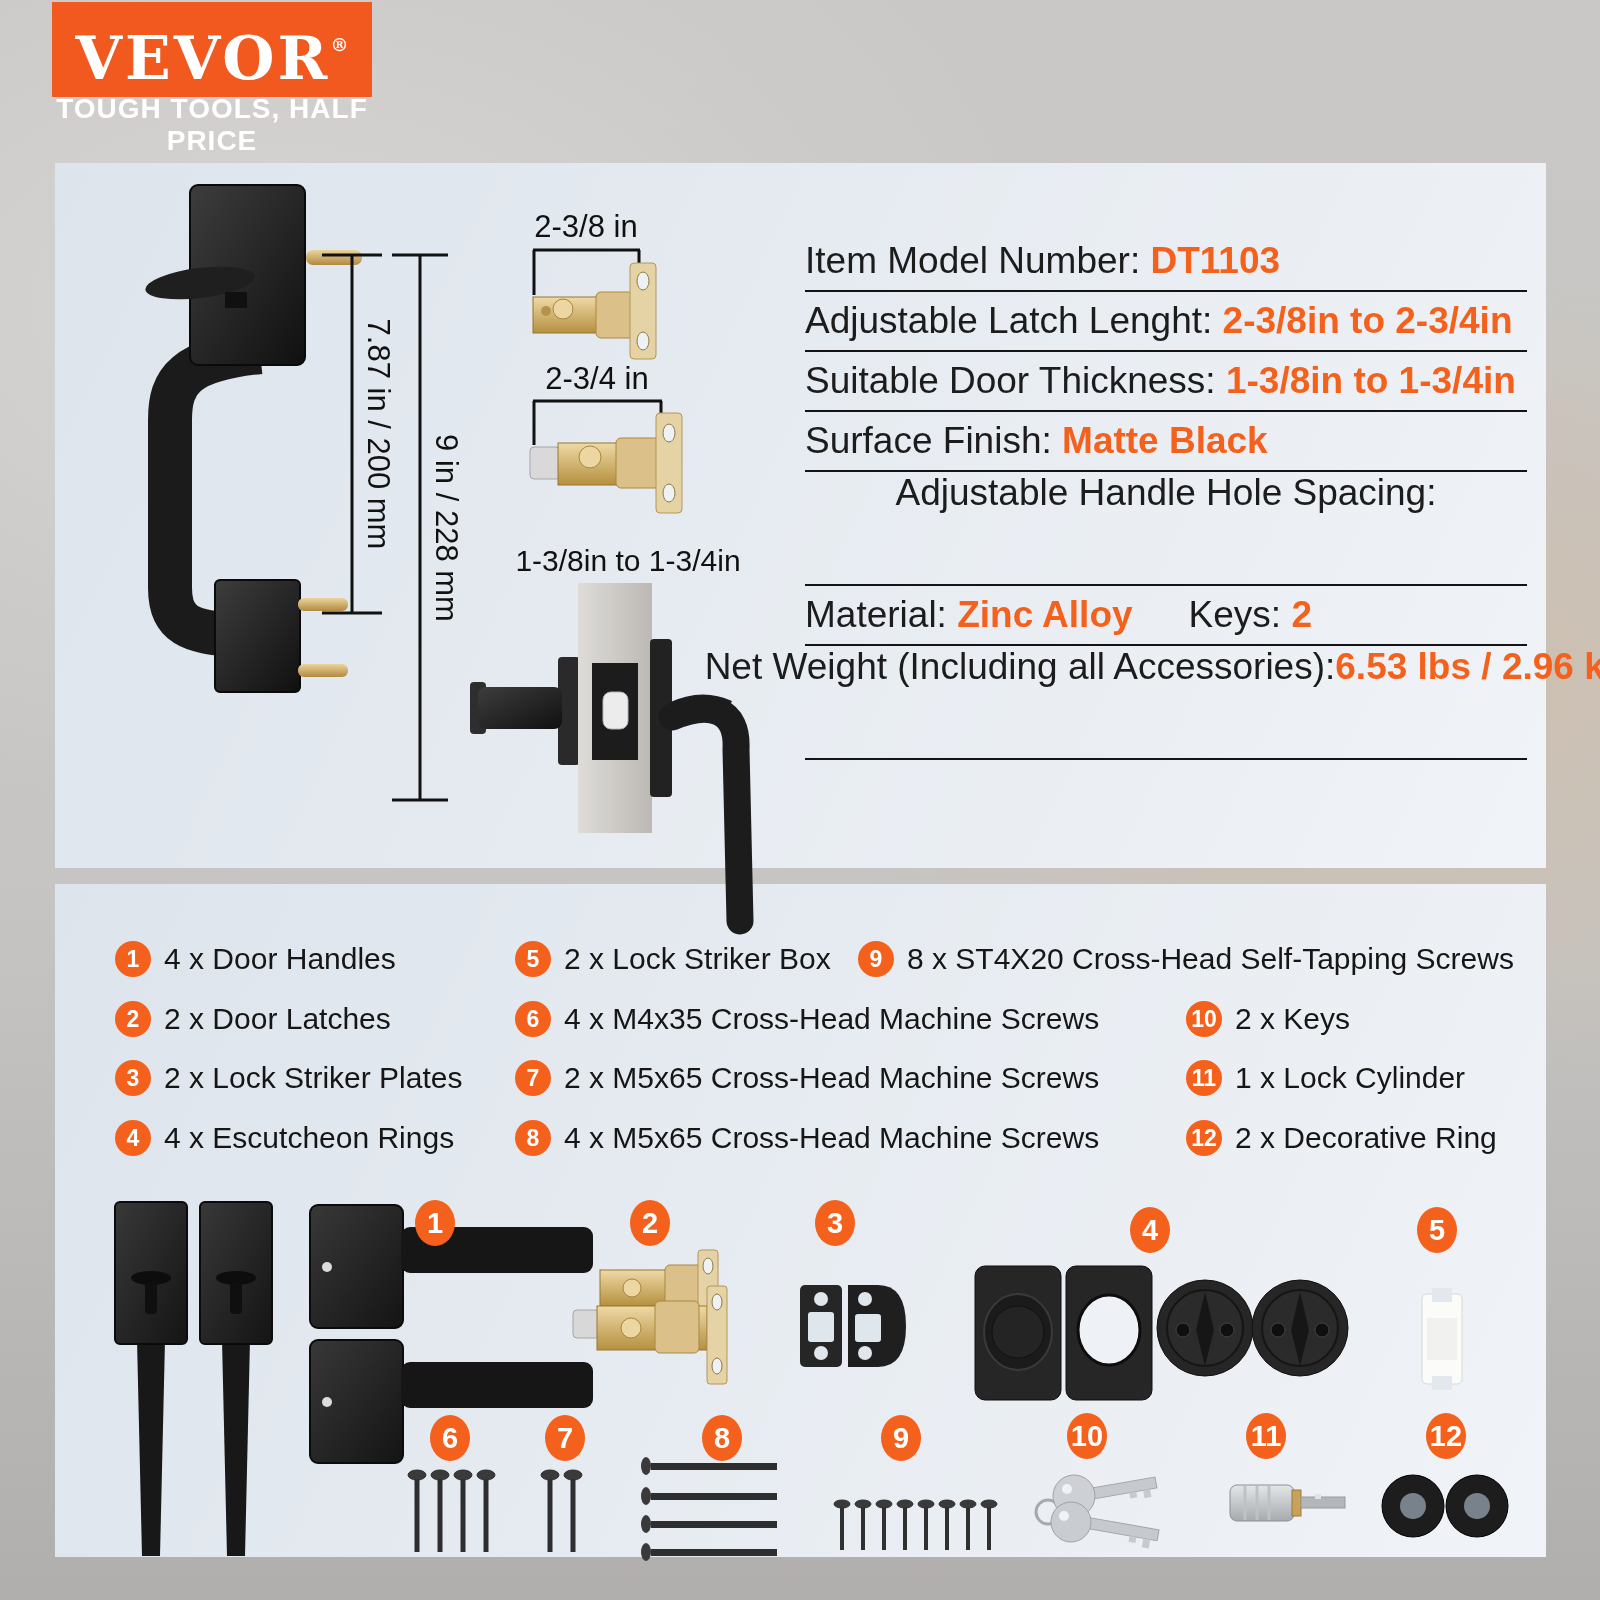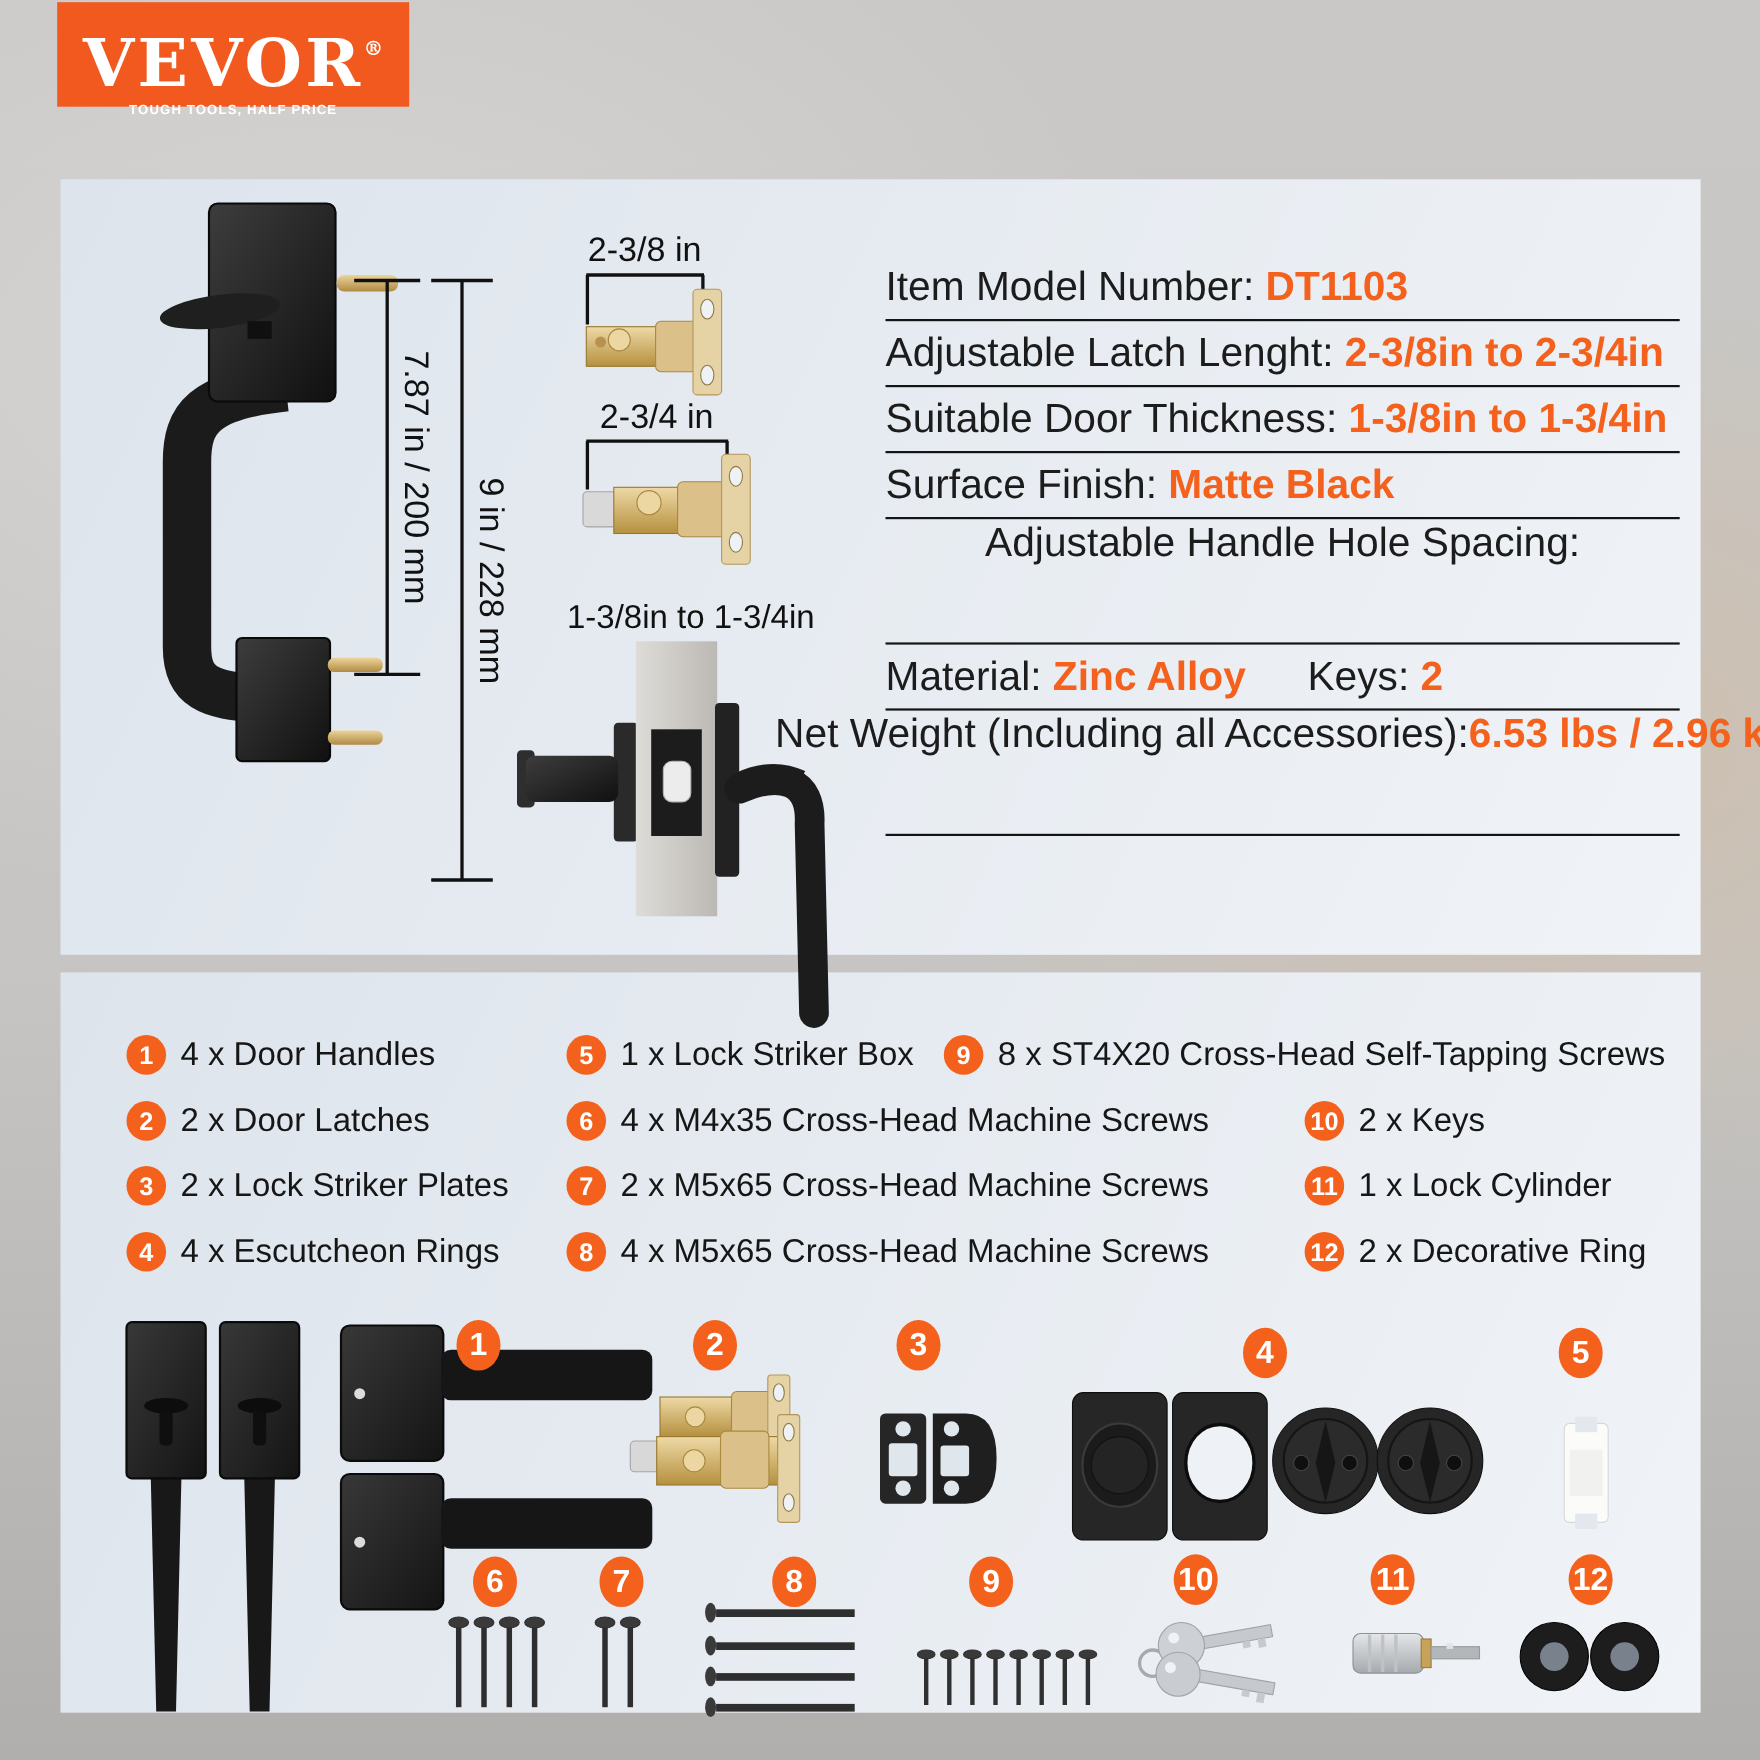--- a/index.html
+++ b/index.html
@@ -17,21 +17,21 @@
     background:linear-gradient(115deg,#dde4ec 0%,#e6ebf1 45%,#f0f3f7 100%);
   }
   #panel-top{top:163px;height:705px;}
   #panel-bottom{top:884px;height:673px;}
   #logo{
     position:absolute;left:52px;top:2px;width:320px;height:95px;background:var(--logo);
     color:#fff;text-align:center;
   }
   #logo .brand{font-family:"DejaVu Serif", serif;font-weight:bold;font-size:60px;letter-spacing:3px;line-height:74px;margin-top:6px;}
   #logo .reg{font-size:18px;vertical-align:28px;letter-spacing:0;}
-  #logo .tagline{font-size:12px;font-weight:bold;letter-spacing:1px;margin-top:-2px;}
+  #logo .tagline{font-size:28px;font-weight:bold;letter-spacing:1px;margin-top:-2px;}
   svg{position:absolute;overflow:visible;}
   svg text{font-family:"Liberation Sans", sans-serif;fill:#111;}
   
   #spec{position:absolute;left:805px;top:232px;width:722px;color:#1c1c1c;font-size:37px;}
   .srow{border-bottom:2px solid #141414;}
   .srow.single{height:58px;display:flex;align-items:center;}
   .srow.double{height:112px;display:flex;flex-direction:row;justify-content:center;align-items:flex-start;}
   .srow span{white-space:pre;}
   .sval{color:var(--accent);font-weight:bold;}
   .pair2{margin-left:56px;}
@@ -176,21 +176,21 @@
   <div class="srow double">
       <span>Net Weight (Including all Accessories):</span>
       <span class="sval">6.53 lbs / 2.96 kg</span>
     </div>
 </div>
 
 <div class="pitem" style="left:115px;top:941px;"><span class="pnum">1</span><span>4 x Door Handles</span></div>
 <div class="pitem" style="left:115px;top:1001px;"><span class="pnum">2</span><span>2 x Door Latches</span></div>
 <div class="pitem" style="left:115px;top:1060px;"><span class="pnum">3</span><span>2 x Lock Striker Plates</span></div>
 <div class="pitem" style="left:115px;top:1120px;"><span class="pnum">4</span><span>4 x Escutcheon Rings</span></div>
-<div class="pitem" style="left:515px;top:941px;"><span class="pnum">5</span><span>1 x Lock Striker Box</span></div>
+<div class="pitem" style="left:515px;top:941px;"><span class="pnum">5</span><span>2 x Lock Striker Box</span></div>
 <div class="pitem" style="left:515px;top:1001px;"><span class="pnum">6</span><span>4 x M4x35 Cross-Head Machine Screws</span></div>
 <div class="pitem" style="left:515px;top:1060px;"><span class="pnum">7</span><span>2 x M5x65 Cross-Head Machine Screws</span></div>
 <div class="pitem" style="left:515px;top:1120px;"><span class="pnum">8</span><span>4 x M5x65 Cross-Head Machine Screws</span></div>
 <div class="pitem" style="left:858px;top:941px;"><span class="pnum">9</span><span>8 x ST4X20 Cross-Head Self-Tapping Screws</span></div>
 <div class="pitem" style="left:1186px;top:1001px;"><span class="pnum">10</span><span>2 x Keys</span></div>
 <div class="pitem" style="left:1186px;top:1060px;"><span class="pnum">11</span><span>1 x Lock Cylinder</span></div>
 <div class="pitem" style="left:1186px;top:1120px;"><span class="pnum">12</span><span>2 x Decorative Ring</span></div>
 
 <svg style="left:55px;top:1180px;" width="1491" height="377" viewBox="0 0 1491 377">
   <defs>

